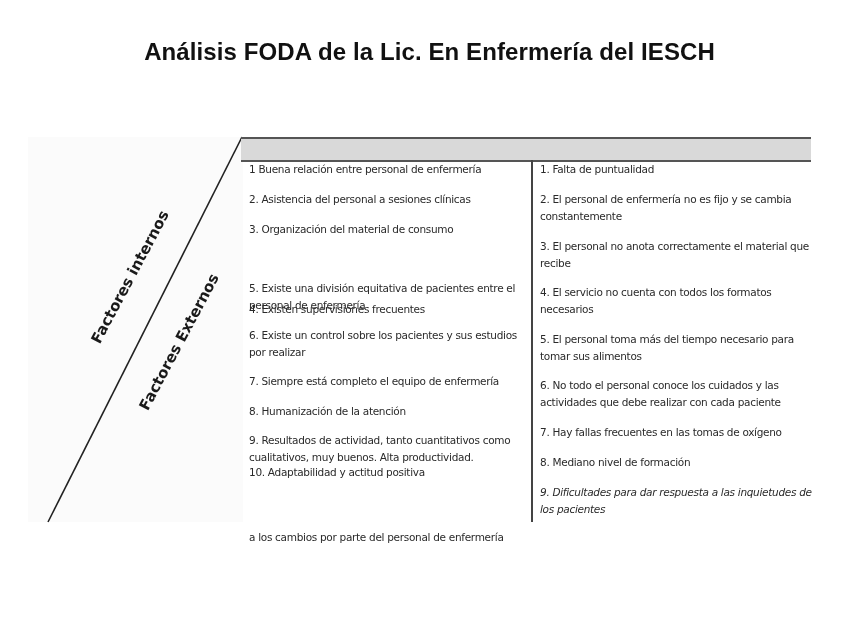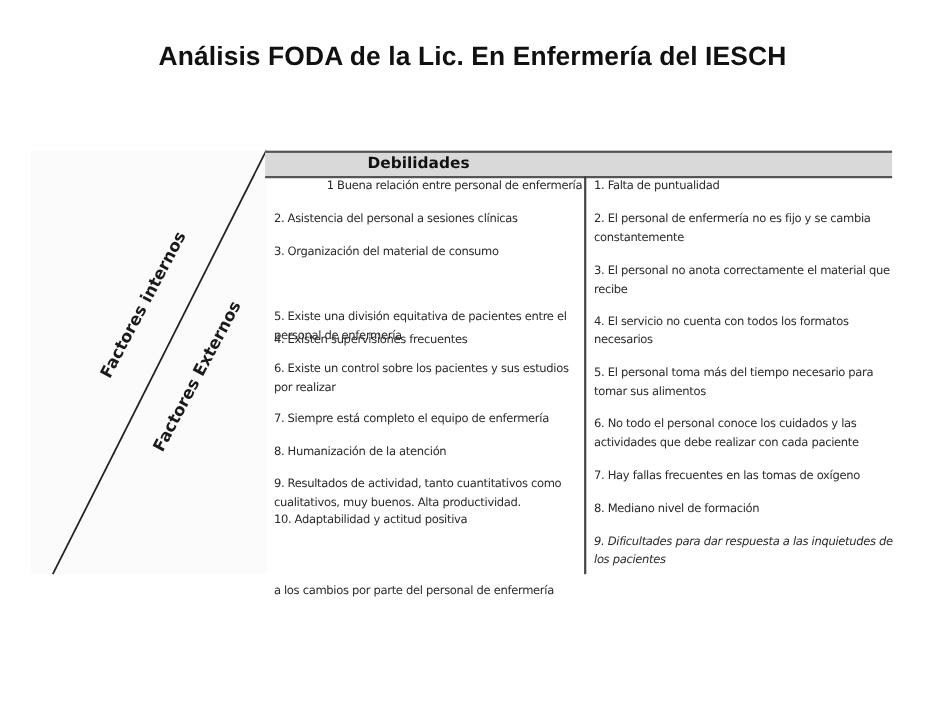--- a/index.html
+++ b/index.html
@@ -28,27 +28,26 @@
 <div class="left-panel"></div>
 
 <svg class="diag" viewBox="0 0 853 640">
   <line x1="242" y1="137" x2="48" y2="522" stroke="#222" stroke-width="1.6"></line>
 </svg>
 
 <div class="label-int">Factores internos</div>
 <div class="label-ext">Factores Externos</div>
 
 <div class="header">
-  <div class="hcell d">Debilidades</div>
 </div>
 
 <div class="vdiv"></div>
 
 <div class="col f" id="col-f">
-    <div class="item" style="top: 0px; margin-left: 48px;">1 Buena relación entre personal de enfermería</div>
+    <div class="item" style="top: 0px;">1 Buena relación entre personal de enfermería</div>
     <div class="item" style="top: 30px;">2. Asistencia del personal a sesiones clínicas</div>
     <div class="item" style="top: 60px;">3. Organización del material de consumo</div>
     <div class="item" style="top: 108px; margin-top: 32px;">4. Existen supervisiones frecuentes</div>
     <div class="item" style="top: 119px;">5. Existe una división equitativa de pacientes entre el personal de enfermería</div>
     <div class="item" style="top: 166px;">6. Existe un control sobre los pacientes y sus estudios por realizar</div>
     <div class="item" style="top: 212px;">7. Siempre está completo el equipo de enfermería</div>
     <div class="item" style="top: 242px;">8. Humanización de la atención</div>
     <div class="item" style="top: 271px;">9.  Resultados de actividad, tanto cuantitativos como cualitativos, muy buenos. Alta productividad.</div>
     <div class="item" style="top: 303px;">10.  Adaptabilidad y actitud positiva</div>
     <div class="item" style="top: 320px; margin-top: 48px;">a los cambios por parte del personal de enfermería</div>

